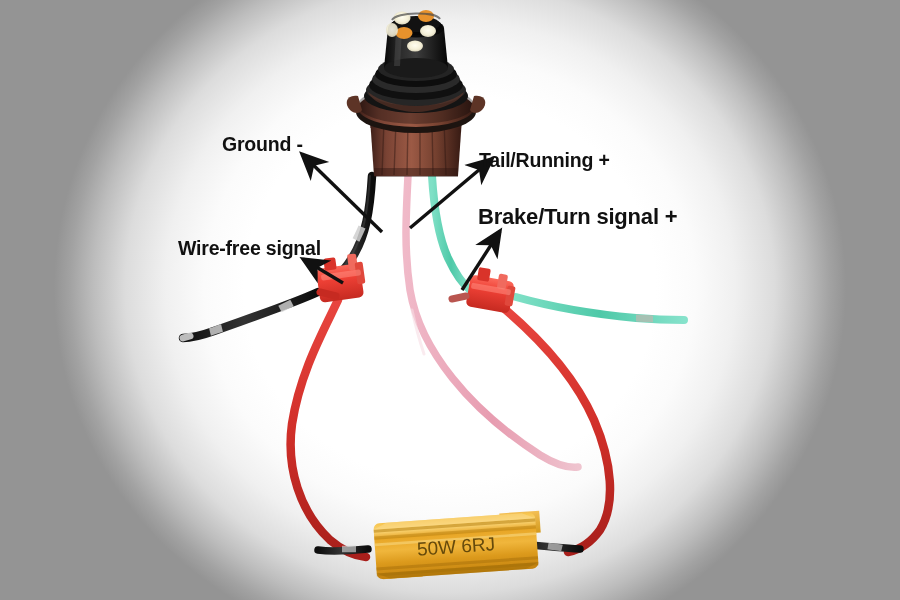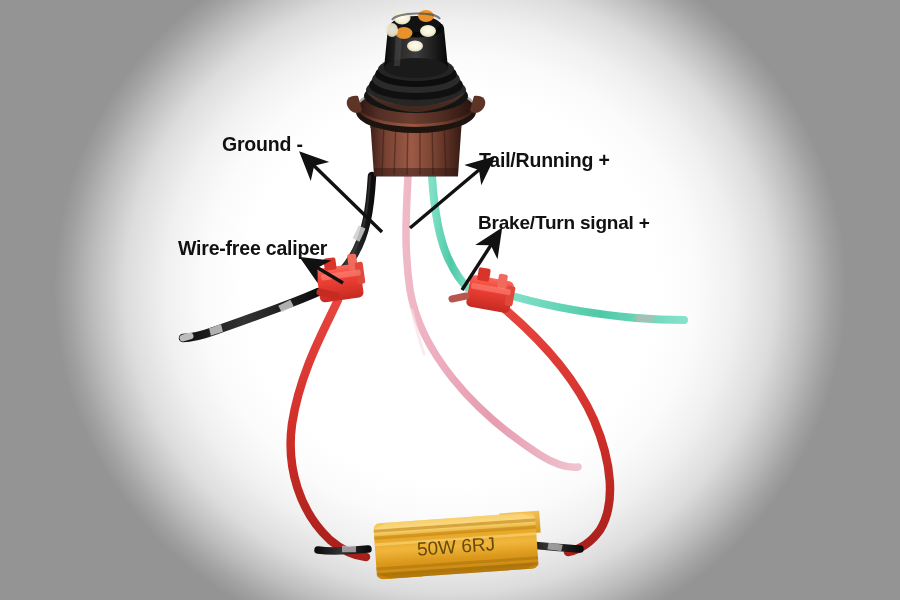--- a/index.html
+++ b/index.html
@@ -32,21 +32,21 @@
   .callout {
     position: absolute;
     color: #111111;
     font-weight: bold;
     white-space: nowrap;
     letter-spacing: -0.2px;
     user-select: none;
   }
   .cal-ground        { left: 222px; top: 133px; font-size: 19.5px; text-align: center; }
   .cal-tail          { left: 479px; top: 129px; font-size: 19.5px; margin-top: 20px; }
-  .cal-brake         { left: 478px; top: 212px; font-size: 19px; }
+  .cal-brake         { left: 478px; top: 204px; font-size: 22px; }
   .cal-caliper       { left: 178px; top: 237px; font-size: 19.5px; }
 </style>
 </head>
 <body>
 
 <div id="stage">
 
   <svg id="art" width="900" height="600" viewBox="0 0 900 600">
     <defs>
       <linearGradient id="gBlackWire" x1="0" y1="0" x2="1" y2="0">
@@ -266,15 +266,15 @@
       <line x1="382" y1="232" x2="302" y2="154" marker-end="url(#arrowHead)"></line>
       <line x1="410" y1="228" x2="492" y2="159" marker-end="url(#arrowHead)"></line>
       <line x1="462" y1="290" x2="500" y2="231" marker-end="url(#arrowHead)"></line>
       <line x1="343" y1="283" x2="303" y2="259" marker-end="url(#arrowHead)"></line>
     </g>
   </svg>
 
   <div class="callout cal-ground">Ground -</div>
   <div class="callout cal-tail">Tail/Running +</div>
   <div class="callout cal-brake">Brake/Turn signal +</div>
-  <div class="callout cal-caliper">Wire-free caliper</div>
+  <div class="callout cal-caliper">Wire-free signal</div>
 
 </div>
 
 </body></html>

